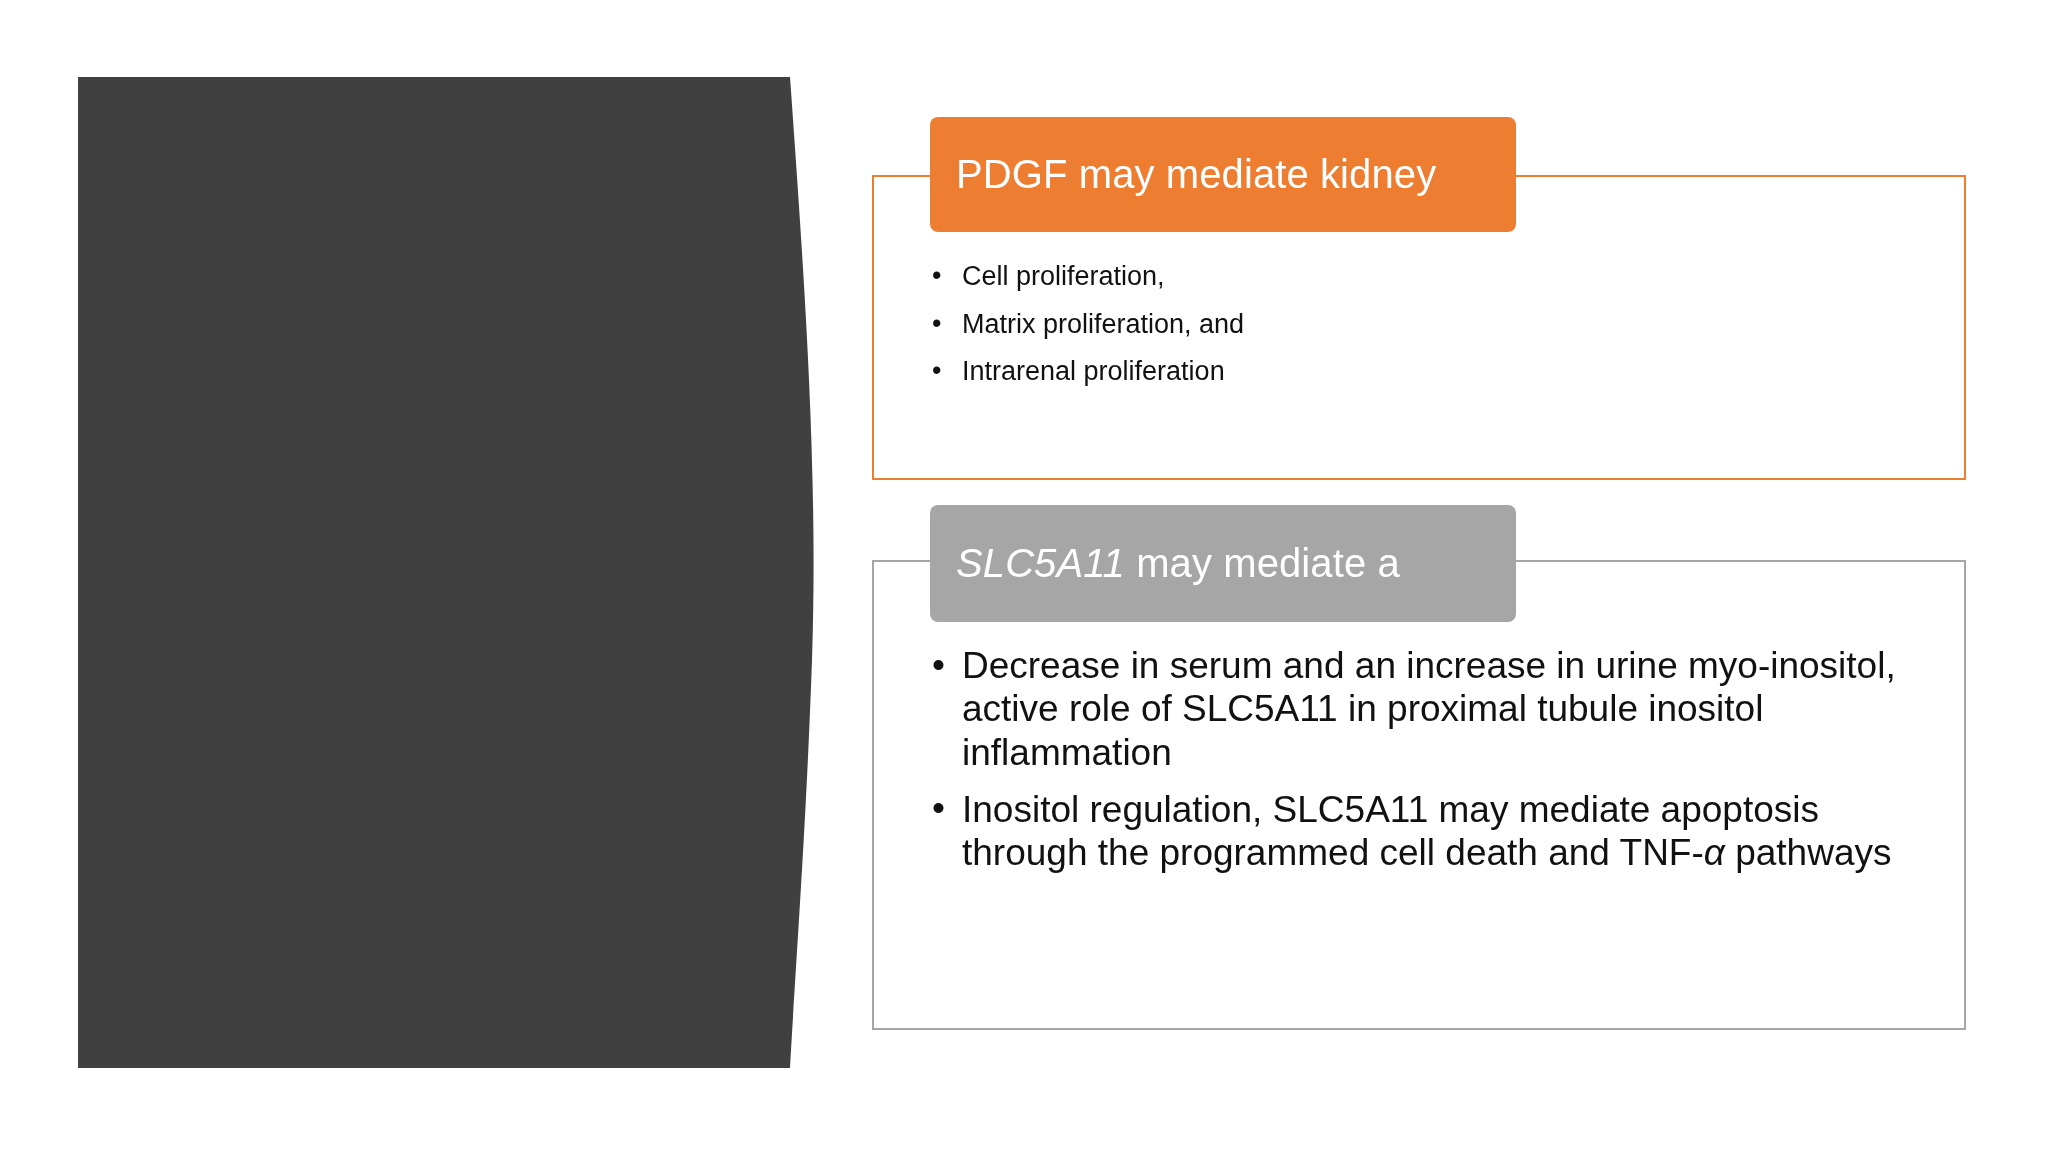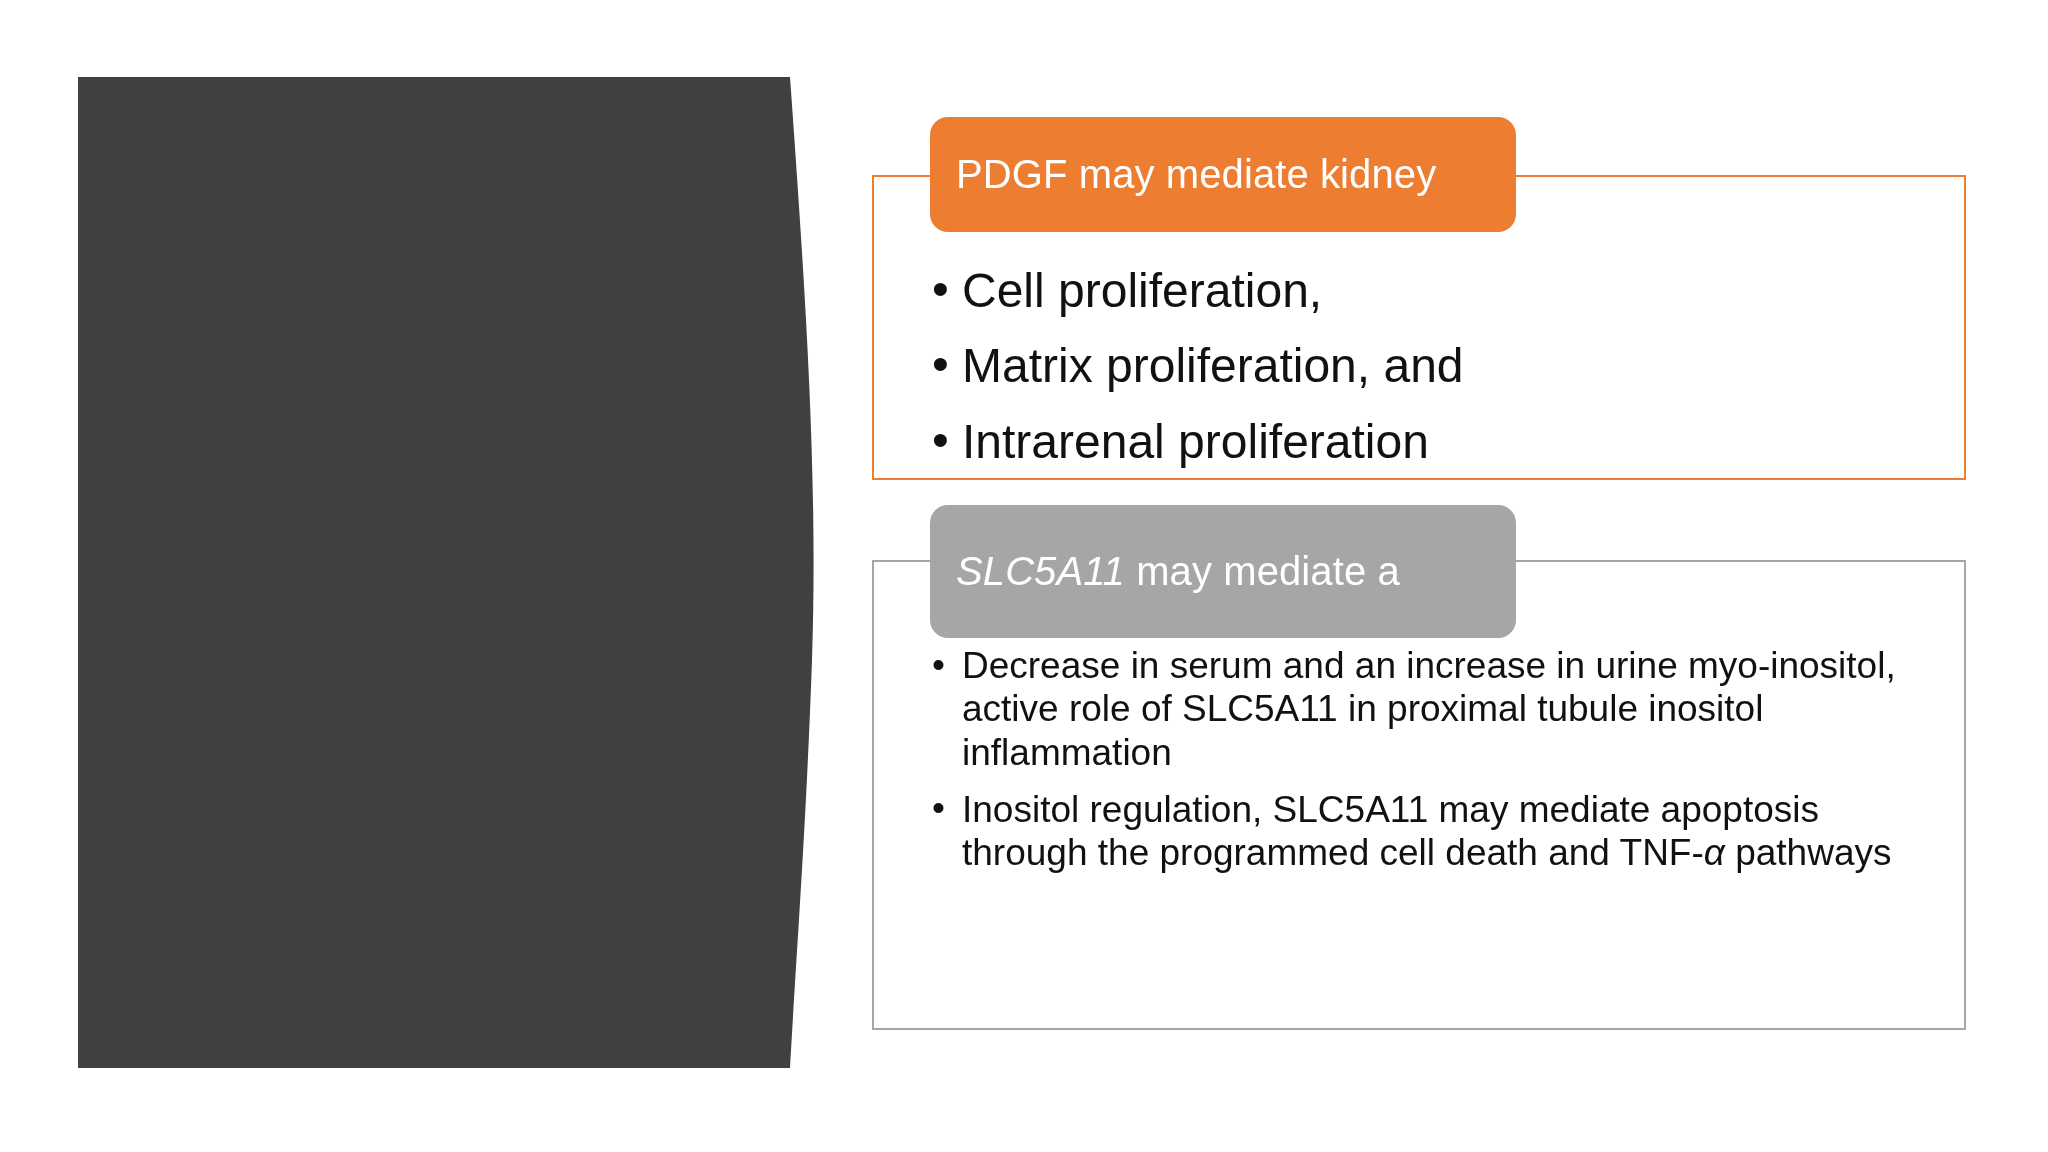--- a/index.html
+++ b/index.html
@@ -43,21 +43,21 @@
     border-width: 2px;
     background: #ffffff;
   }
   .card.orange .card-frame { border-color: #ED7D31; }
   .card.gray   .card-frame { border-color: #A6A6A6; }
 
   
   .card-header {
     position: absolute;
     box-sizing: border-box;
-    border-radius: 18px;
+    border-radius: 8px;
     display: flex;
     align-items: center;
     padding: 0 26px;
     color: #ffffff;
     letter-spacing: 0.1px;
     white-space: nowrap;
   }
   .card.orange .card-header { background: #ED7D31; }
   .card.gray   .card-header { background: #A6A6A6; }
 
@@ -85,21 +85,21 @@
     position: absolute;
     left: 4px;
     top: -0.04em;
     font-size: 1em;
     line-height: inherit;
     color: #111111;
   }
   .ital { font-style: italic; }
 
   
-  .bullets-lg > li { font-size: 48px; line-height: 1.32; margin-bottom: 12px; }
+  .bullets-lg > li { font-size: 27px; line-height: 1.32; margin-bottom: 12px; }
   .bullets-md > li { font-size: 37px; line-height: 1.17; margin-bottom: 14px; }
 
   .hdr-lg { font-size: 40px; }
 </style>
 </head>
 <body>
 
 <div class="dark-panel">
   <svg width="900" height="1152" viewBox="0 0 900 1152" xmlns="http://www.w3.org/2000/svg">
     <path d="M 78 77 L 790 77 C 806 300, 818 480, 812 660 C 806 830, 796 960, 790 1068 L 78 1068 Z" fill="#404040"></path>
@@ -120,21 +120,21 @@
       <li>Matrix proliferation, and</li>
       <li>Intrarenal proliferation</li>
     </ul>
   </div>
 </div>
 
 <div class="card gray" style="left:872px; top:560px; width:1094px; height:470px;">
 
   <div class="card-frame"></div>
 
-  <div class="card-header hdr-lg" style="left:58px; top:-55px; height:133px; min-width:586px;">
+  <div class="card-header hdr-lg" style="left:58px; top:-55px; height:117px; min-width:586px;">
     <span class="card-header-text">
       <span class="ital">SLC5A11</span><span> may mediate a</span>
     </span>
   </div>
 
   <div class="card-body" style="left:56px; top:84px; right:64px;">
     <ul class="bullets bullets-md">
       <li>Decrease in serum and an increase in urine myo-inositol, active role of SLC5A11 in proximal tubule inositol inflammation</li>
       <li>
         <span>Inositol regulation, SLC5A11 may mediate apoptosis through the programmed cell death and TNF-<span class="ital">α</span> pathways</span>

